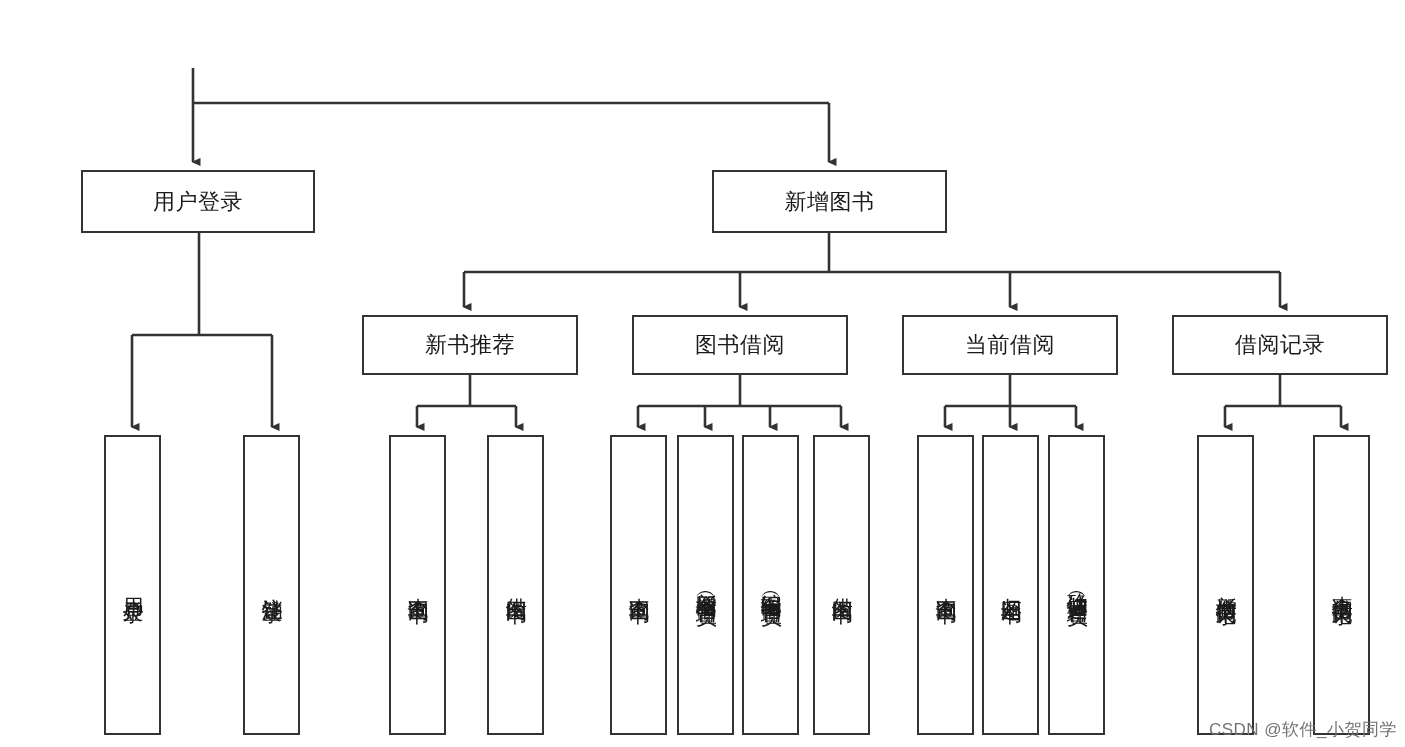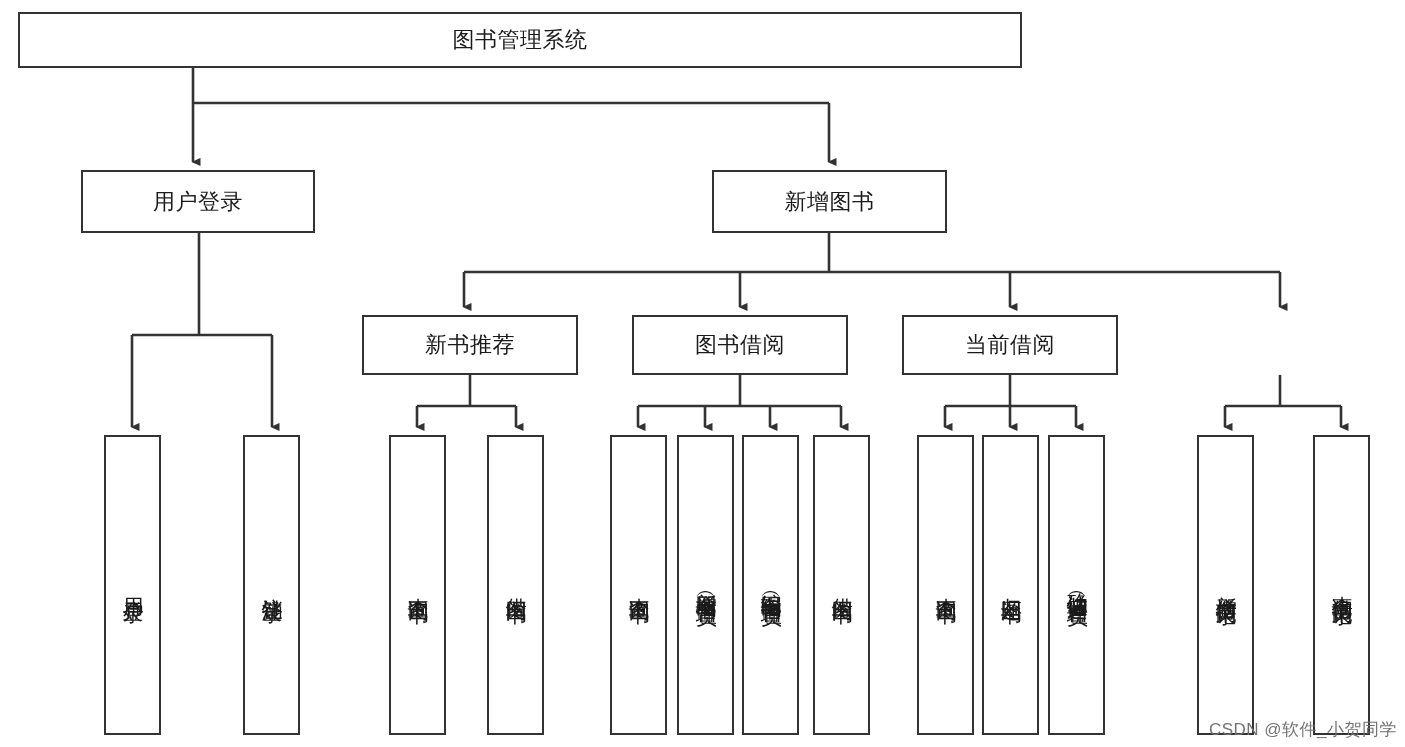--- a/index.html
+++ b/index.html
@@ -124,40 +124,40 @@
       <path d="M 1010 406 L 1010 427" marker-end="url(#arrow)"></path>
       <path d="M 1076 406 L 1076 427" marker-end="url(#arrow)"></path>
 
       <path d="M 1280 375 L 1280 406"></path>
       <path d="M 1225 406 L 1341 406"></path>
       <path d="M 1225 406 L 1225 427" marker-end="url(#arrow)"></path>
       <path d="M 1341 406 L 1341 427" marker-end="url(#arrow)"></path>
     </g>
   </svg>
 
-  <div class="node root" style="left:18px; top:12px; width:1004px; height:56px;">
-    <span class="node-label">图书管理系统</span>
-  </div>
 
   <div class="node branch" style="left:81px; top:170px; width:234px; height:63px;">
     <span class="node-label">用户登录</span>
   </div>
   <div class="node branch" style="left:712px; top:170px; width:235px; height:63px;">
     <span class="node-label">新增图书</span>
   </div>
 
   <div class="node branch" style="left:362px; top:315px; width:216px; height:60px;align-items:center;">
     <span class="node-label">新书推荐</span>
   </div>
   <div class="node branch" style="left:902px; top:315px; width:216px; height:60px;">
     <span class="node-label">当前借阅</span>
   </div>
   <div class="node branch" style="left:632px; top:315px; width:216px; height:60px;">
     <span class="node-label">图书借阅</span>
   </div>
+  <div class="node branch" style="left:1172px; top:315px; width:216px; height:60px;">
+    <span class="node-label">借阅记录</span>
+  </div>
 
   <div class="node leaf" style="left:104px; top:435px; width:57px; height:300px;">
     <span class="node-label">用户登录</span>
   </div>
   <div class="node leaf" style="left:243px; top:435px; width:57px; height:300px;">
     <span class="node-label">注销登录</span>
   </div>
 
   <div class="node leaf" style="left:389px; top:435px; width:57px; height:300px;">
     <span class="node-label">查询图书</span>

